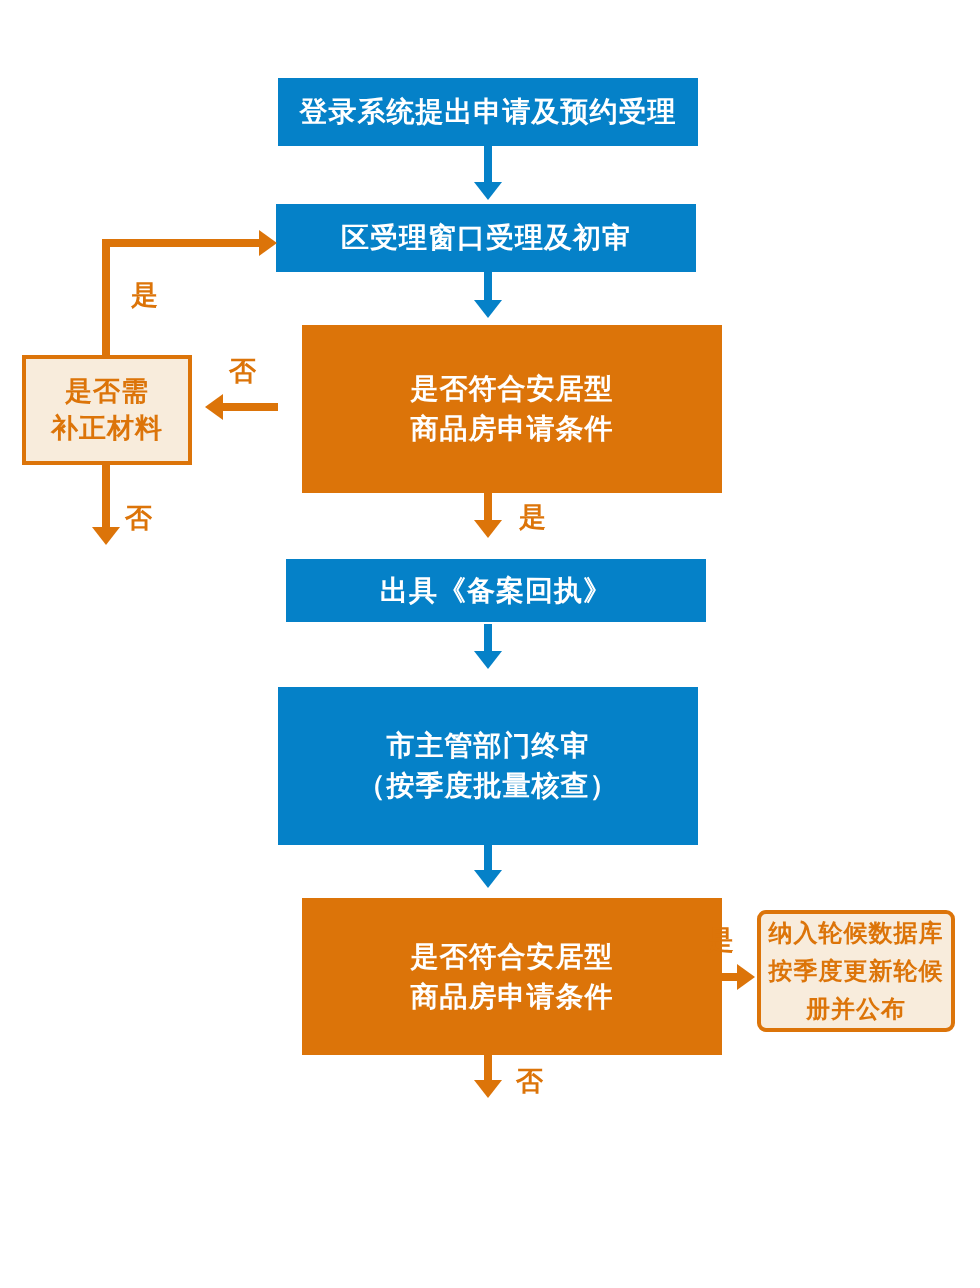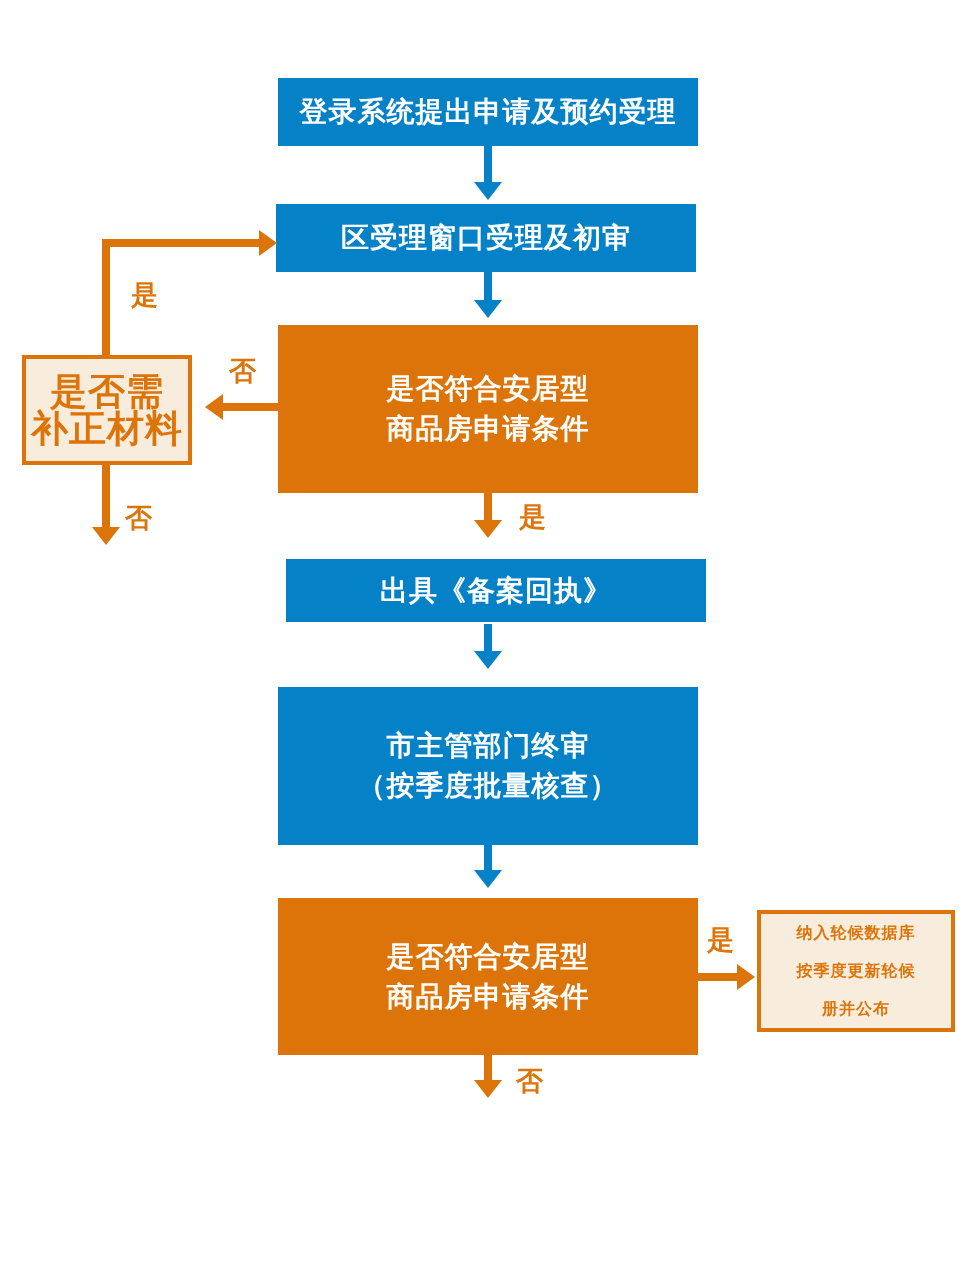--- a/index.html
+++ b/index.html
@@ -26,21 +26,21 @@
     display: flex;
     flex-direction: column;
     align-items: center;
     justify-content: center;
     text-align: center;
     box-sizing: border-box;
     font-weight: bold;
     letter-spacing: 1px;
   }
   .node.blue   { background: var(--blue);   color: var(--white); }
-  .node.orange { background: var(--orange); color: var(--white); }
+  .node.orange { background: var(--orange); color: var(--white); margin-left: 24px; }
   .node.cream  {
     background: var(--cream);
     border: 4px solid var(--orange);
     color: var(--orange);
   }
   .node .line { pointer-events: none; }
 
   .shaft { position: absolute; }
   .shaft.blue-line   { background: var(--blue); }
   .shaft.orange-line { background: var(--orange); }
@@ -53,22 +53,22 @@
 
   .edge-label {
     position: absolute;
     color: var(--orange);
     font-weight: bold;
     font-size: 27px;
     line-height: 28px;
   }
 
   .fs28 { font-size: 28px; line-height: 40px; }
-  .fs27 { font-size: 37px; line-height: 37px; }
-  .fs24 { font-size: 16px; line-height: 38px; }
+  .fs27 { font-size: 27px; line-height: 37px; }
+  .fs24 { font-size: 24px; line-height: 38px; border-radius: 9px; }
 </style>
 </head>
 <body>
 
 <div id="canvas">
 
   <div class="node blue fs28" style="left:278px; top:78px; width:420px; height:68px;">
     <div class="line">登录系统提出申请及预约受理</div>
   </div>
 

